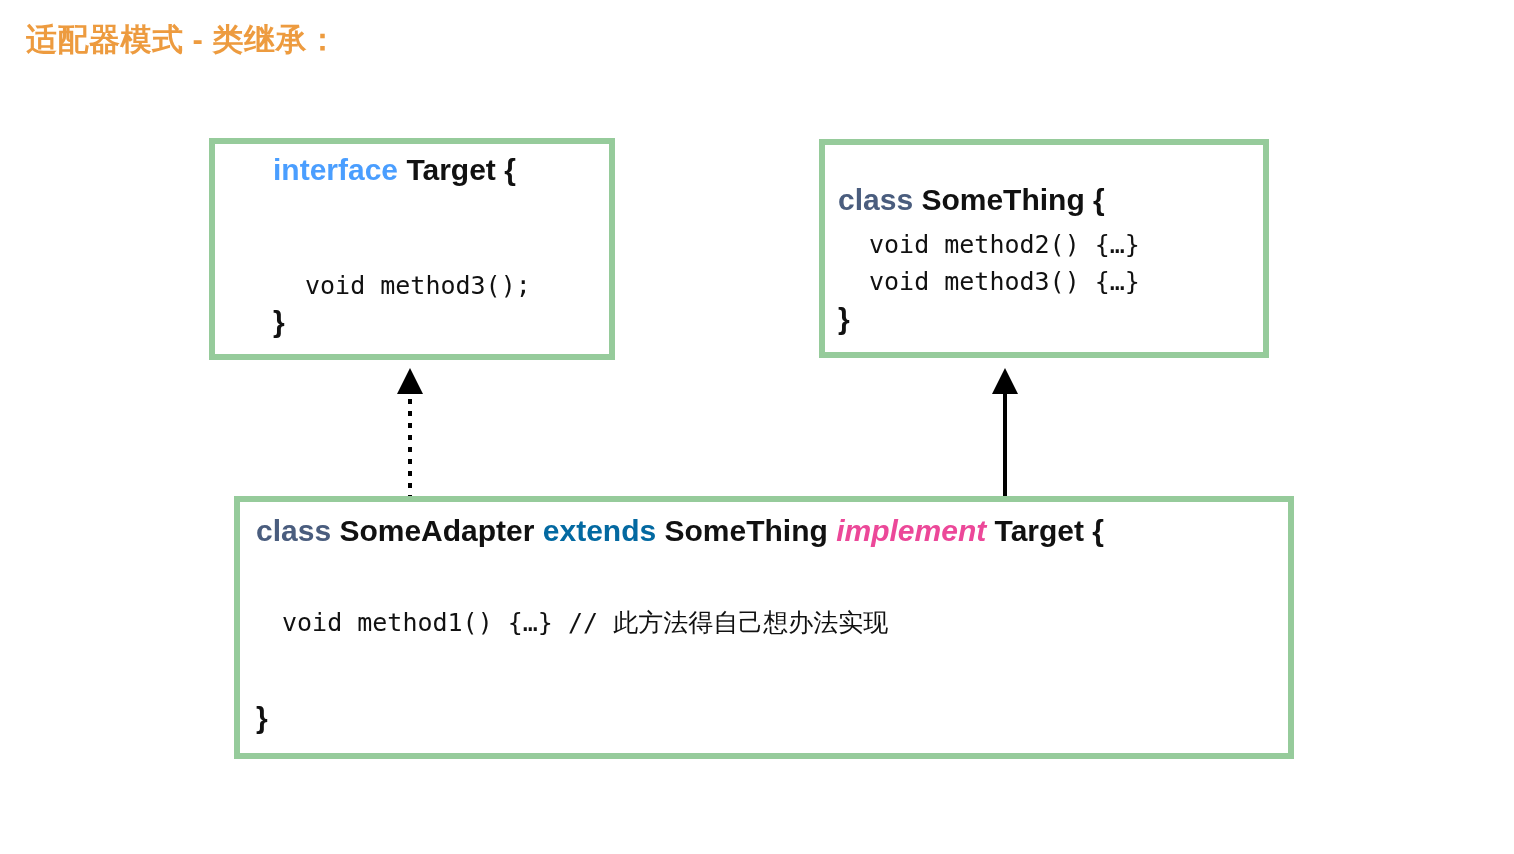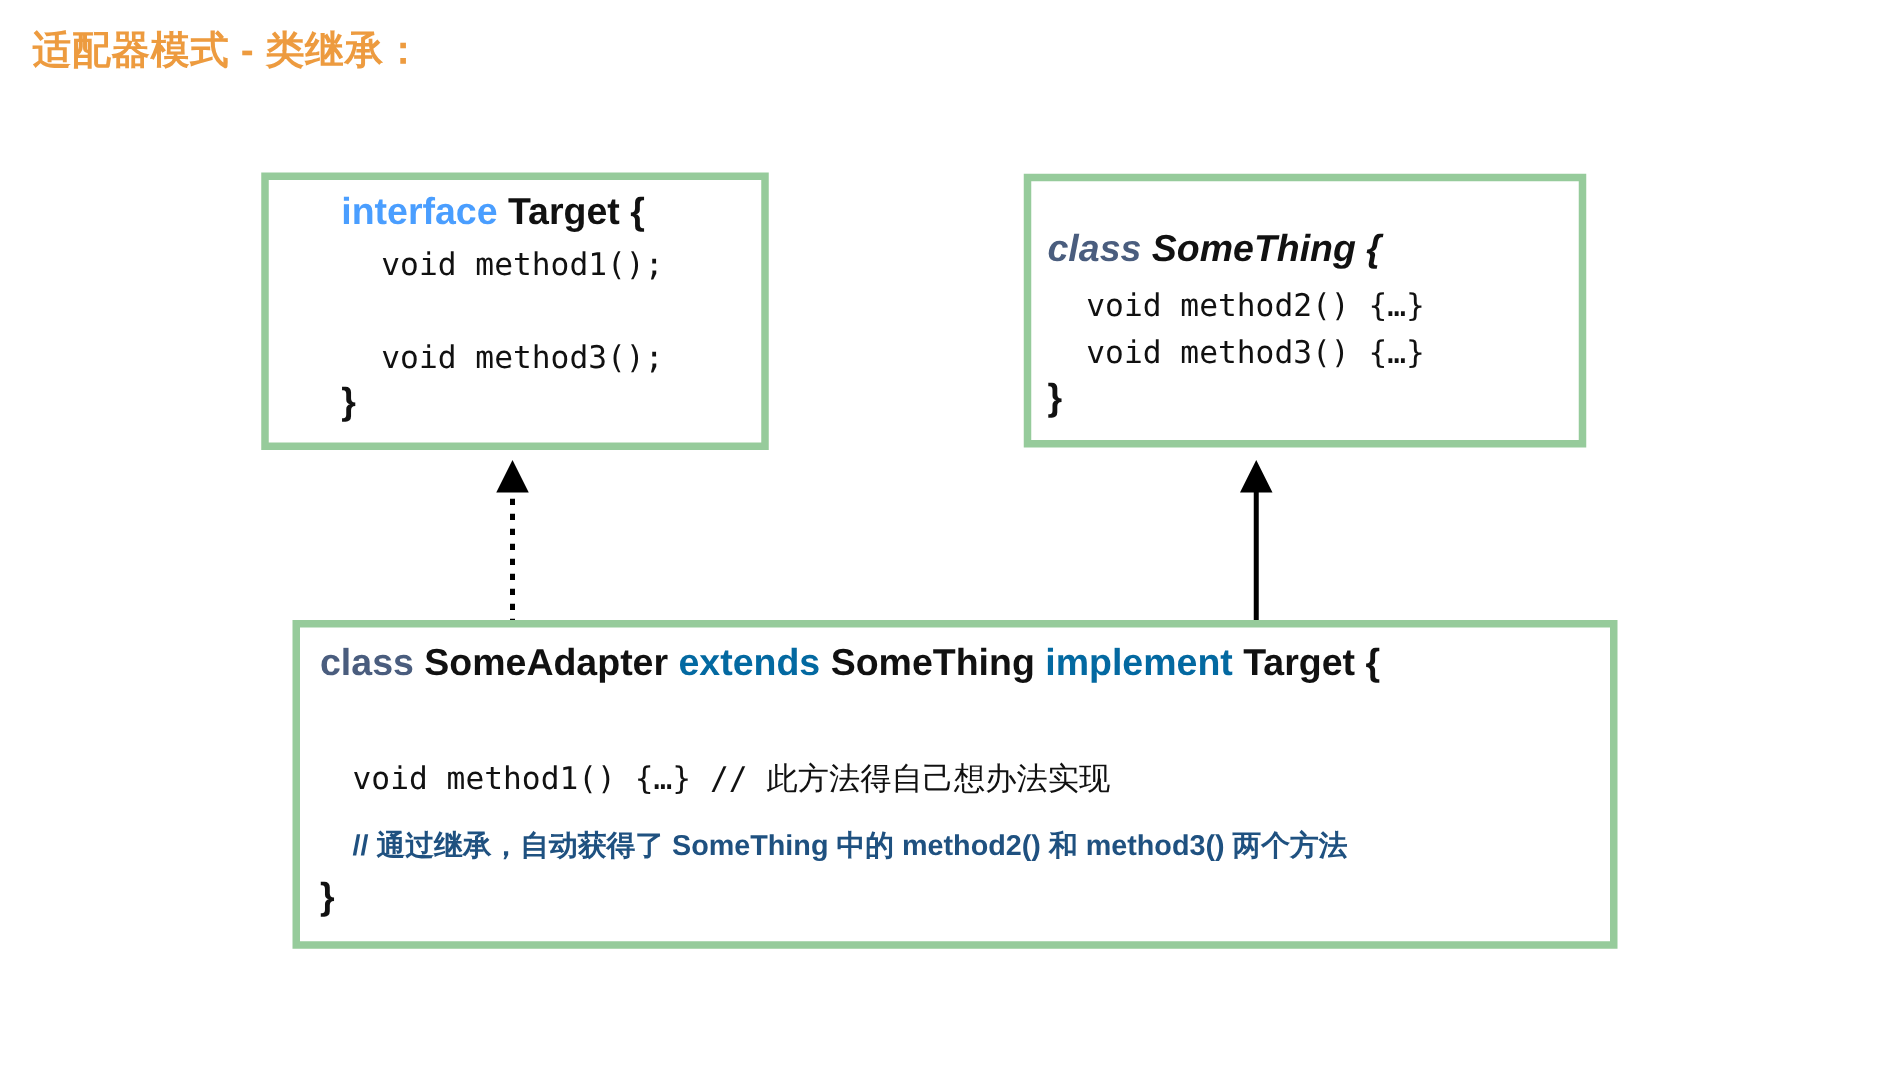--- a/index.html
+++ b/index.html
@@ -50,21 +50,21 @@
   
   .mono {
     font-family: "DejaVu Sans Mono", "Liberation Mono", monospace;
     font-weight: normal;
     color: #111111;
   }
 
   .kw-interface { color: #4a9eff; }
   .kw-class     { color: #4a5d7e; }
   .kw-extends   { color: #0369a1; }
-  .kw-implement { color: #0369a1; }
+  .kw-implement { color: #ec4899; font-style: italic; }
   .cmt-blue     { color: #1f5180; }
 
   
   #box-target {
     left: 209px;
     top: 138px;
     width: 406px;
     height: 222px;
   }
   #box-target .hdr {
@@ -78,21 +78,21 @@
   #box-target .m3 { position: absolute; left: 90px; top: 127px; font-size: 25px; }
   #box-target .cb { position: absolute; left: 58px; top: 161px; font-size: 30px; }
 
   
   #box-something {
     left: 819px;
     top: 139px;
     width: 450px;
     height: 219px;
   }
-  #box-something .hdr { position: absolute; left: 13px; top: 38px;  font-size: 30px; font-style: italic; }
+  #box-something .hdr { position: absolute; left: 13px; top: 38px;  font-size: 30px; }
   #box-something .m1  { position: absolute; left: 44px; top: 85px;  font-size: 25px; }
   #box-something .m2  { position: absolute; left: 44px; top: 122px; font-size: 25px; }
   #box-something .cb  { position: absolute; left: 13px; top: 157px; font-size: 30px; }
 
   
   #box-adapter {
     left: 234px;
     top: 496px;
     width: 1060px;
     height: 263px;
@@ -132,21 +132,20 @@
   #arrow-realization { left: 380px; top: 366px; }
   #arrow-inheritance { left: 975px; top: 366px; }
 </style>
 </head>
 <body>
 
 <div id="slide-title">适配器模式 - 类继承：</div>
 
 <div class="uml-box" id="box-target">
   <div class="hdr decl code-line"><span class="kw-interface">interface</span><span> Target {</span></div>
-  <div class="m1 mono code-line">void method1();</div>
   <div class="m3 mono code-line">void method3();</div>
   <div class="cb decl code-line">}</div>
 </div>
 
 <div class="uml-box" id="box-something">
   <div class="hdr decl code-line"><span class="kw-class">class</span><span> SomeThing {</span></div>
   <div class="m1 mono code-line">void method2() {…}</div>
   <div class="m2 mono code-line">void method3() {…}</div>
   <div class="cb decl code-line">}</div>
 </div>
@@ -159,16 +158,15 @@
 <svg class="arrow-svg" id="arrow-inheritance" width="60" height="135">
   <line x1="30" y1="134" x2="30" y2="26" stroke="#000000" stroke-width="4"></line>
   <polygon points="30,2 43,28 17,28" fill="#000000"></polygon>
 </svg>
 
 <div class="uml-box" id="box-adapter">
   <div class="hdr decl code-line"><span class="kw-class">class</span><span> SomeAdapter </span><span class="kw-extends">extends</span><span> SomeThing </span><span class="kw-implement">implement</span><span> Target {</span></div>
 
   <div class="body1 mono code-line">void method1() {…} // 此方法得自己想办法实现</div>
 
-  <div class="body2 cmt-blue code-line">// 通过继承，自动获得了 SomeThing 中的 method2() 和 method3() 两个方法</div>
 
   <div class="cb decl code-line">}</div>
 </div>
 
 </body></html>

